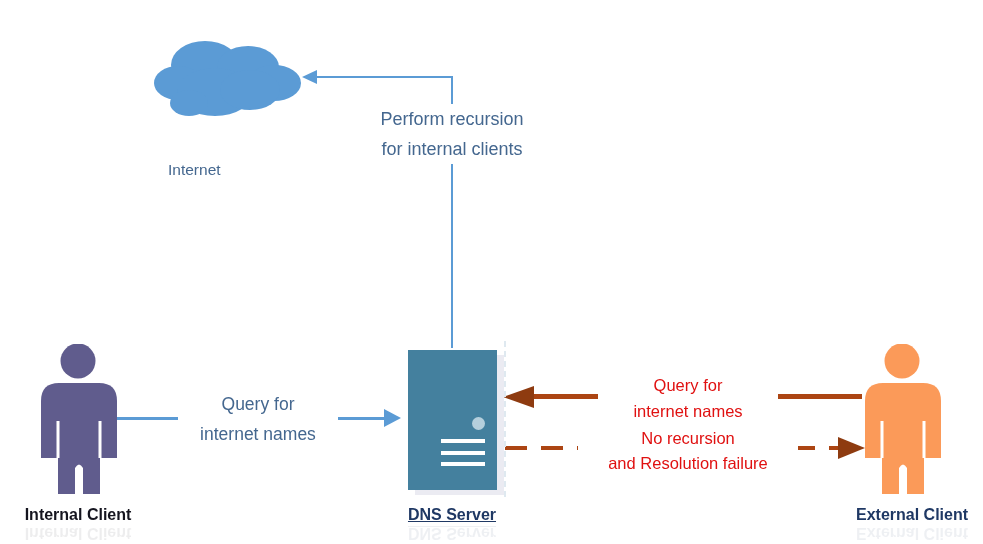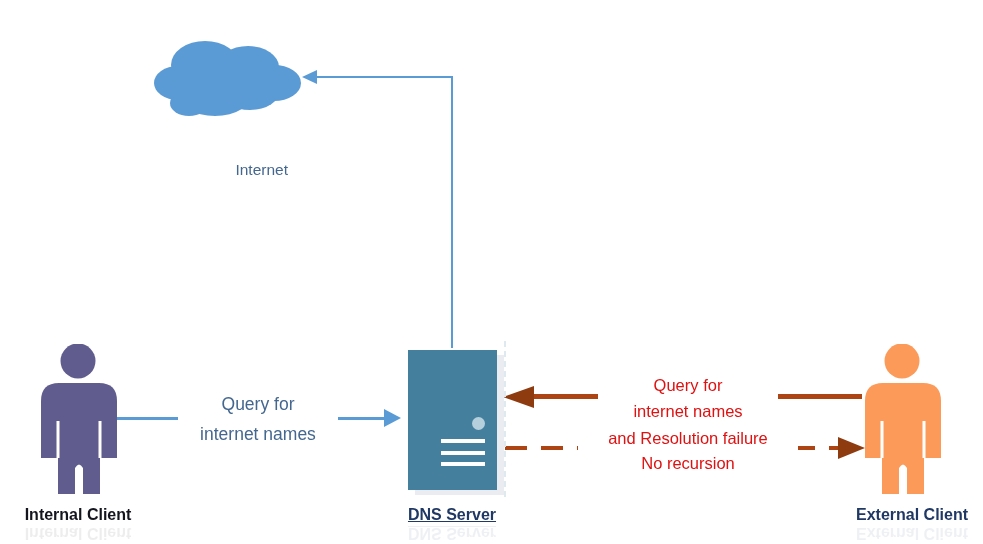--- a/index.html
+++ b/index.html
@@ -36,21 +36,21 @@
 
   
   .note{position:absolute;background:#fff;text-align:center;z-index:5;}
   .note-blue{color:var(--text-blue,#44678F);}
   .note-red{color:var(--text-red,#E01111);}
   .recursion-note{left:352px;top:104px;width:200px;font-size:18px;line-height:30px;}
   .internal-query-note{left:178px;top:389px;width:160px;font-size:17.5px;line-height:30px;}
   .external-query-note{left:598px;top:372px;width:180px;font-size:16.5px;line-height:26px;}
   .failure-note{left:578px;top:426px;width:220px;font-size:16.5px;line-height:25px;}
 
-  .internet-label{left:168px;top:161px;width:120px;font-size:15.5px;color:var(--text-blue,#44678F);text-align:right;position:absolute;}
+  .internet-label{left:168px;top:161px;width:120px;font-size:15.5px;color:var(--text-blue,#44678F);text-align:left;position:absolute;}
 
   .node-label{position:absolute;width:160px;text-align:center;font-size:16px;font-weight:bold;z-index:6;}
   .internal-label{left:-2px;top:506px;color:var(--label-dark,#15151F);}
   .dns-label{left:372px;top:506px;color:var(--label-navy,#1F3864);text-decoration:underline;}
   .external-label{left:832px;top:506px;color:var(--label-navy,#1F3864);}
   .ghost{top:524px;transform:scaleY(-1);opacity:.07;z-index:1;}
 
   
   .cloud-svg{left:153px;top:35px;position:absolute;}
   .cloud-svg ellipse{fill:var(--cloud-blue,#5B9BD5);}
@@ -85,40 +85,44 @@
     <ellipse cx="25" cy="48" rx="24" ry="17"></ellipse>
     <ellipse cx="62" cy="57" rx="38" ry="24"></ellipse>
     <ellipse cx="97" cy="55" rx="30" ry="20"></ellipse>
     <ellipse cx="36" cy="68" rx="19" ry="13"></ellipse>
   </svg>
   <div class="internet-label">Internet</div>
 
   <div class="tri cloud-arrowhead"></div>
   <div class="hline cloud-hline"></div>
   <div class="vline cloud-vline"></div>
+  <div class="note note-blue recursion-note">
+    <div>Perform recursion</div>
+    <div>for internal clients</div>
+  </div>
 
   <div class="hline blue-query-line"></div>
   <div class="tri blue-query-arrowhead"></div>
   <div class="note note-blue internal-query-note">
     <div>Query for</div>
     <div>internet names</div>
   </div>
 
   <div class="rust-solid-line abs"></div>
   <div class="tri rust-solid-arrowhead"></div>
   <div class="note note-red external-query-note">
     <div>Query for</div>
     <div>internet names</div>
   </div>
 
   <div class="rust-dashed-line abs"></div>
   <div class="tri rust-dashed-arrowhead"></div>
   <div class="note note-red failure-note">
+    <div>No recursion</div>
     <div>and Resolution failure</div>
-    <div>No recursion</div>
   </div>
 
   <div class="server-guide"></div>
   <div class="server-body"></div>
   <div class="server-power"></div>
   <div class="server-vent vent1"></div>
   <div class="server-vent vent2"></div>
   <div class="server-vent vent3"></div>
 
   <svg class="person-svg person-internal" width="76" height="152" viewBox="0 0 76 152">

